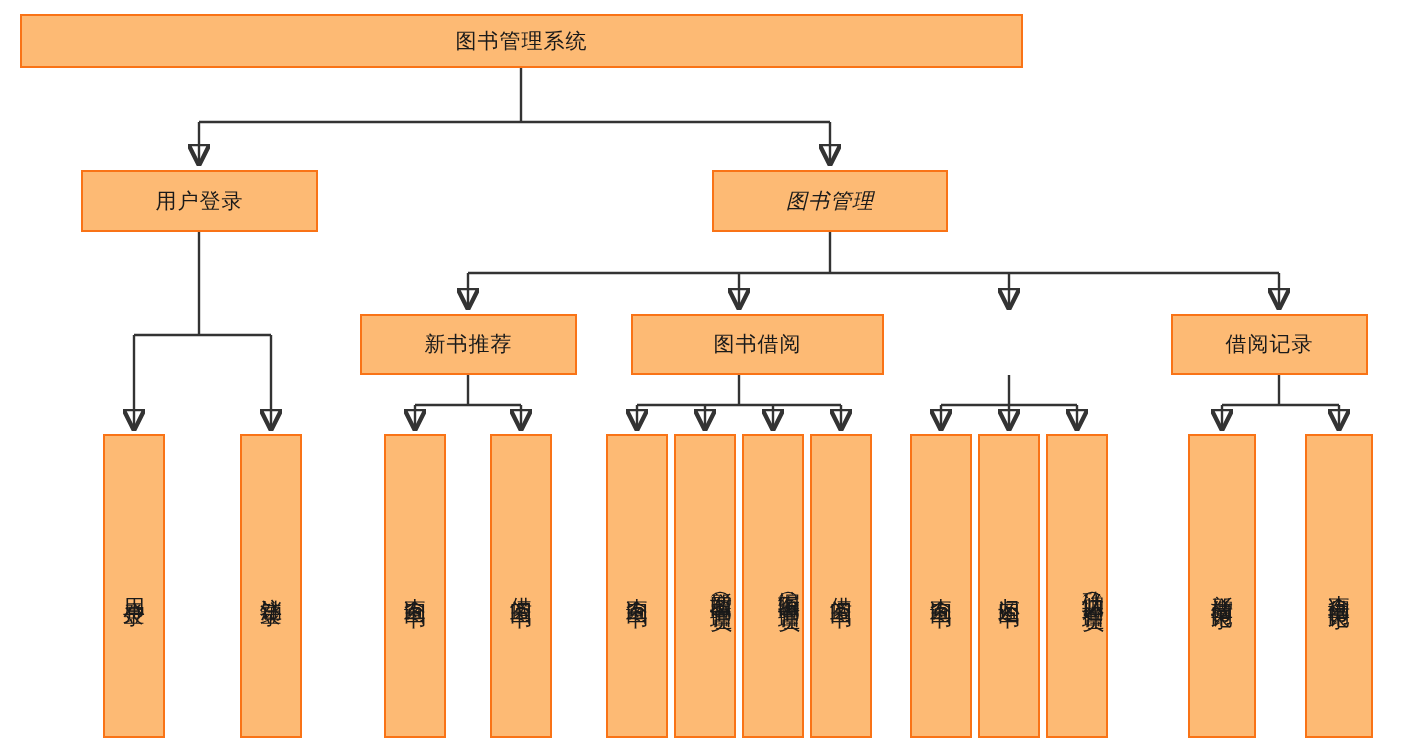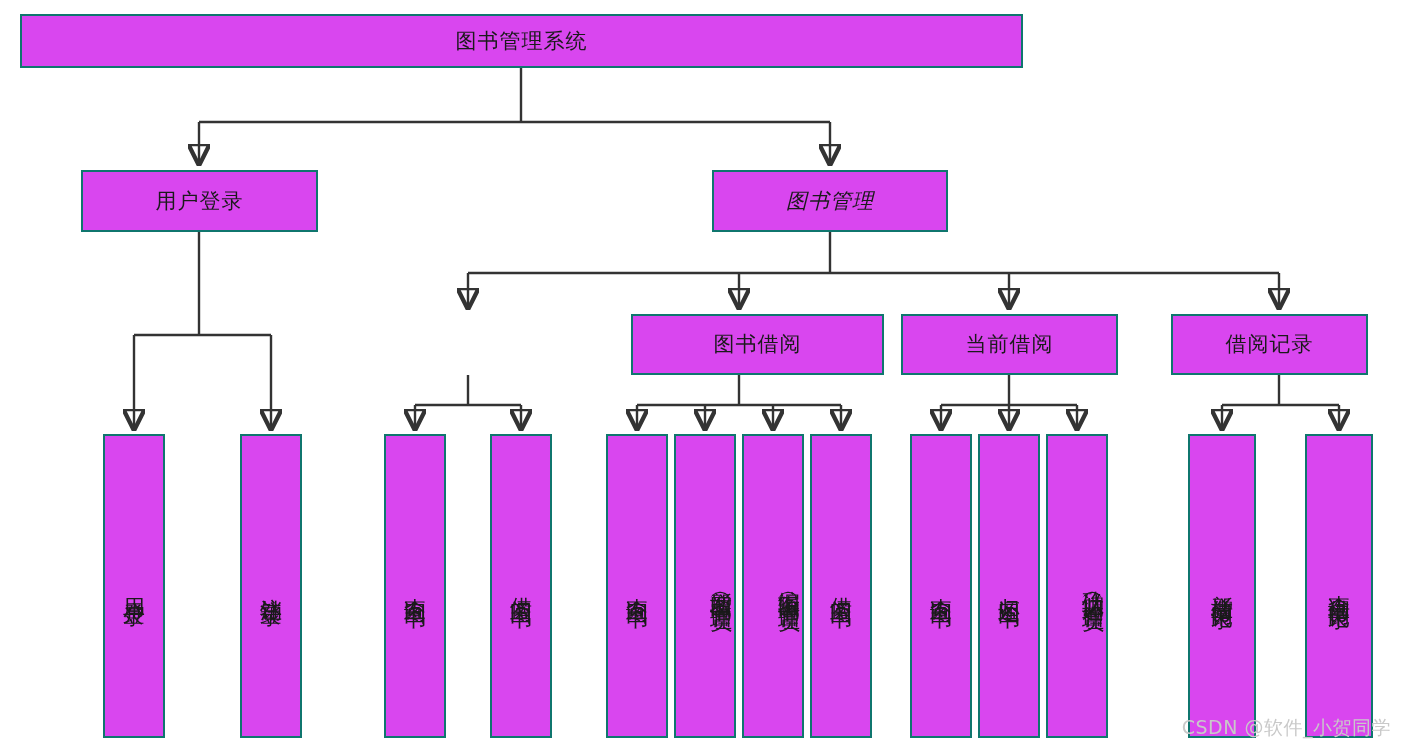--- a/index.html
+++ b/index.html
@@ -8,22 +8,22 @@
     width:1405px;height:747px;
     background:#ffffff;
     font-family:"DejaVu Sans","Liberation Sans",sans-serif;
     overflow:hidden;
     position:relative;
   }
   #canvas{position:absolute;inset:0;width:1405px;height:747px;}
   .node{
     position:absolute;
     box-sizing:border-box;
-    background:#d946ef;
-    border:2px solid #0f766e;
+    background:#fdba74;
+    border:2px solid #f97316;
     color:#1a1a1a;
     display:flex;
     align-items:center;
     justify-content:center;
     text-align:center;
     letter-spacing:1px;
   }
   .node.h{        
     font-size:21px;
     line-height:1;
@@ -100,37 +100,36 @@
     <line x1="1222" y1="405" x2="1339" y2="405"></line>
     <line x1="1222" y1="405" x2="1222" y2="427" marker-end="url(#arrow)"></line>
     <line x1="1339" y1="405" x2="1339" y2="427" marker-end="url(#arrow)"></line>
   </svg>
 
   <div class="node h" style="left:20px;top:14px;width:1003px;height:54px;">图书管理系统</div>
 
   <div class="node h" style="left:81px;top:170px;width:237px;height:62px;">用户登录</div>
   <div class="node h" style="left:712px;top:170px;width:236px;height:62px;font-style:italic;">图书管理</div>
 
+  <div class="node h" style="left:360px;top:314px;width:217px;height:61px;">新书推荐</div>
   <div class="node h" style="left:631px;top:314px;width:253px;height:61px;">图书借阅</div>
-  <div class="node h" style="left:901px;top:314px;width:217px;height:61px;">当前借阅</div>
   <div class="node h" style="left:1171px;top:314px;width:197px;height:61px;">借阅记录</div>
 
   <div class="node v" style="left:103px;top:434px;width:62px;height:304px;">用户登录</div>
   <div class="node v" style="left:240px;top:434px;width:62px;height:304px;">注销登录</div>
 
   <div class="node v" style="left:384px;top:434px;width:62px;height:304px;">查询图书</div>
   <div class="node v" style="left:490px;top:434px;width:62px;height:304px;">借阅图书</div>
 
   <div class="node v" style="left:606px;top:434px;width:62px;height:304px;">查询图书</div>
   <div class="node v top" style="left:674px;top:434px;width:62px;height:304px;">新增图书（管理员）</div>
   <div class="node v top" style="left:742px;top:434px;width:62px;height:304px;">编辑图书（管理员）</div>
   <div class="node v" style="left:810px;top:434px;width:62px;height:304px;">借阅图书</div>
 
   <div class="node v" style="left:910px;top:434px;width:62px;height:304px;">查询图书</div>
   <div class="node v" style="left:978px;top:434px;width:62px;height:304px;">归还图书</div>
   <div class="node v top" style="left:1046px;top:434px;width:62px;height:304px;">确认归还（管理员）</div>
 
   <div class="node v" style="left:1188px;top:434px;width:68px;height:304px;">新增借阅记录</div>
   <div class="node v" style="left:1305px;top:434px;width:68px;height:304px;">查询借阅记录</div>
 
-  <div class="watermark">CSDN @软件_小贺同学</div>
 
 </div>
 
 </body></html>

